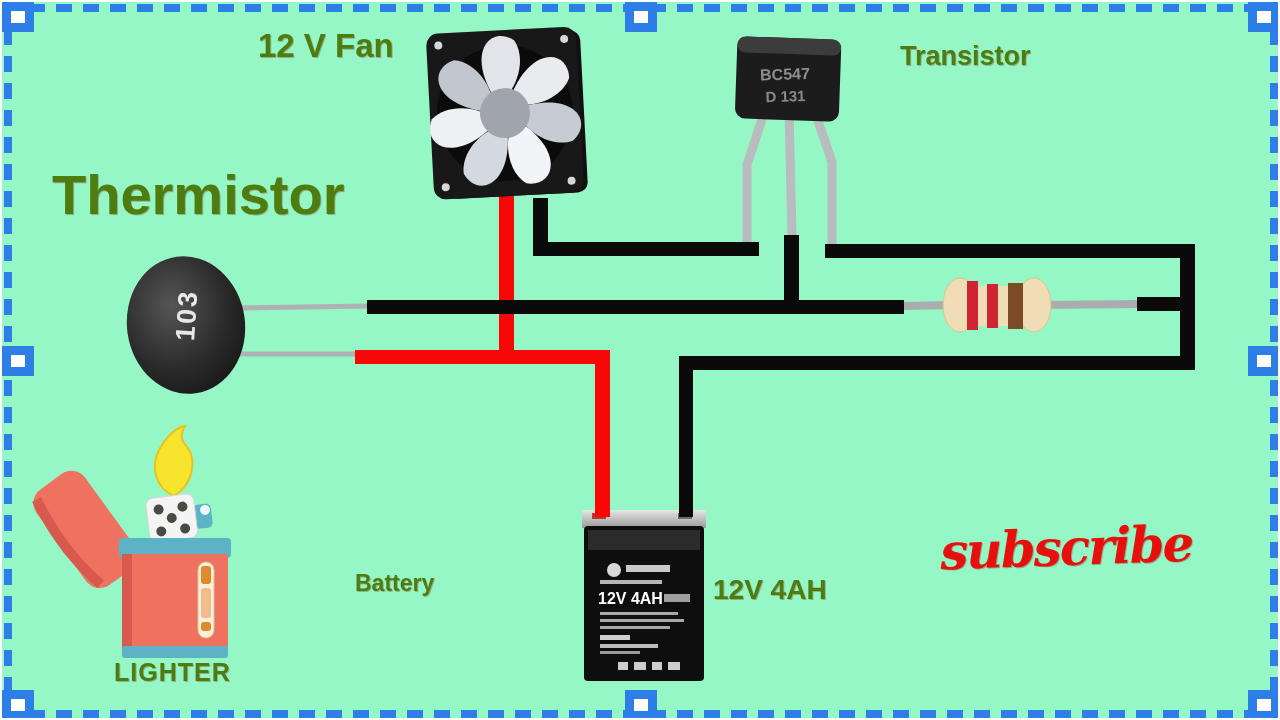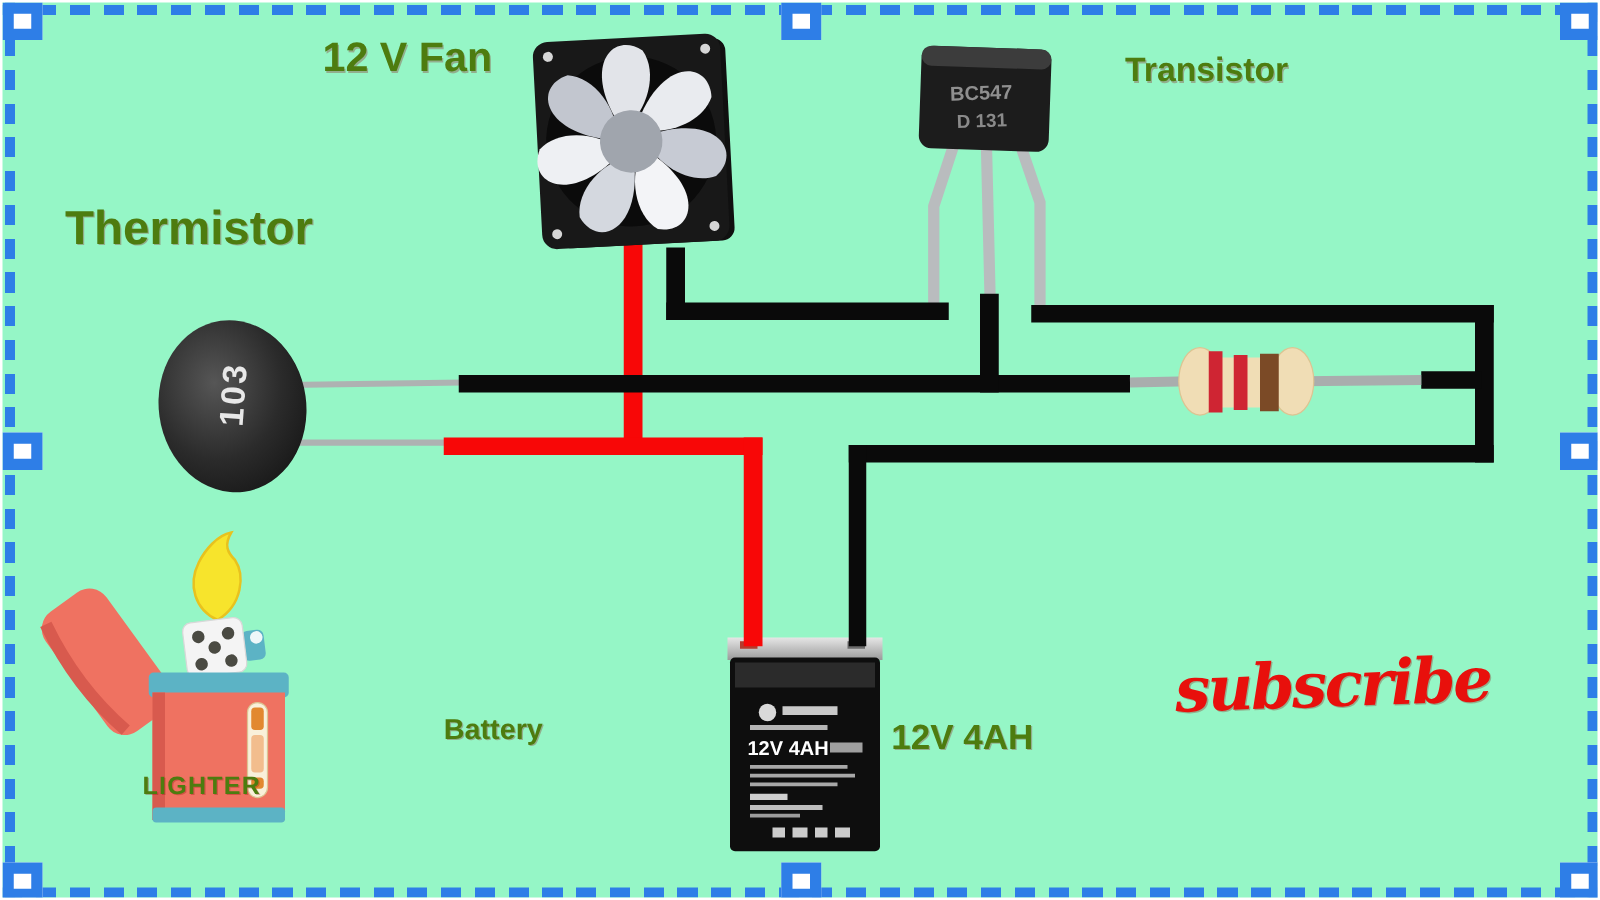--- a/index.html
+++ b/index.html
@@ -19,26 +19,26 @@
   .wire{position:absolute;z-index:5;}
   .wire.red{background:#f80707;}
   .wire.black{background:#0a0a0a;}
   
   .comp{position:absolute;z-index:4;}
   .z6{z-index:6;}
   
   .lbl{position:absolute;color:#4d7c0f;font-weight:700;z-index:8;white-space:nowrap;
        text-shadow:1px 1px 0 rgba(140,10,10,.30);}
   .lbl-fan{left:256px;top:25px;font-size:33px;}
-  .lbl-thermistor{left:50px;top:160px;font-size:38px;}
+  .lbl-thermistor{left:50px;top:160px;font-size:56px;}
   .lbl-transistor{left:860px;top:39px;font-size:27px;margin-left:38px;}
   .lbl-resistor{left:908px;top:326px;font-size:28px;letter-spacing:1px;}
   .lbl-battery{left:353px;top:568px;font-size:23px;}
   .lbl-battery-rating{left:711px;top:572px;font-size:28px;}
-  .lbl-lighter{left:112px;top:616px;font-size:20px;letter-spacing:1px;}
+  .lbl-lighter{left:112px;top:656px;font-size:25px;letter-spacing:1px;}
   .lbl-subscribe{left:938px;top:516px;font-size:50px;color:#e8100c;
        font-family:"DejaVu Serif",serif;font-style:italic;font-weight:700;
        letter-spacing:-2px;transform:rotate(-2deg);}
 </style>
 </head>
 <body>
 
 <div class="canvas">
 
   <div class="wire red" style="left:497px;top:193px;width:15px;height:169px;"></div>

